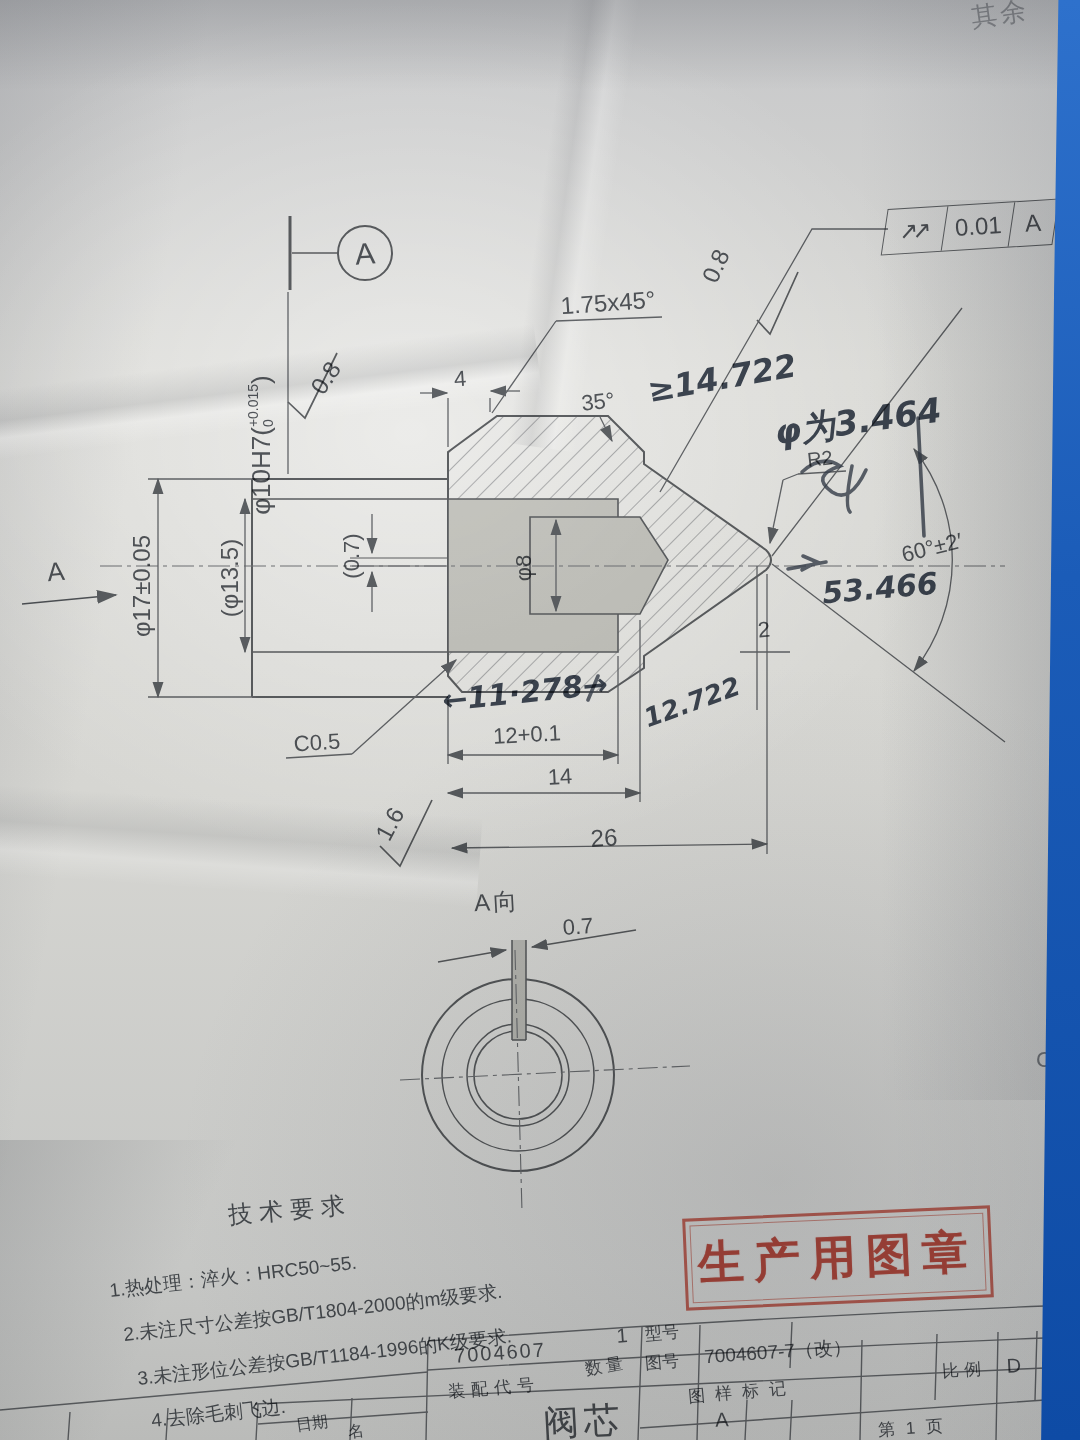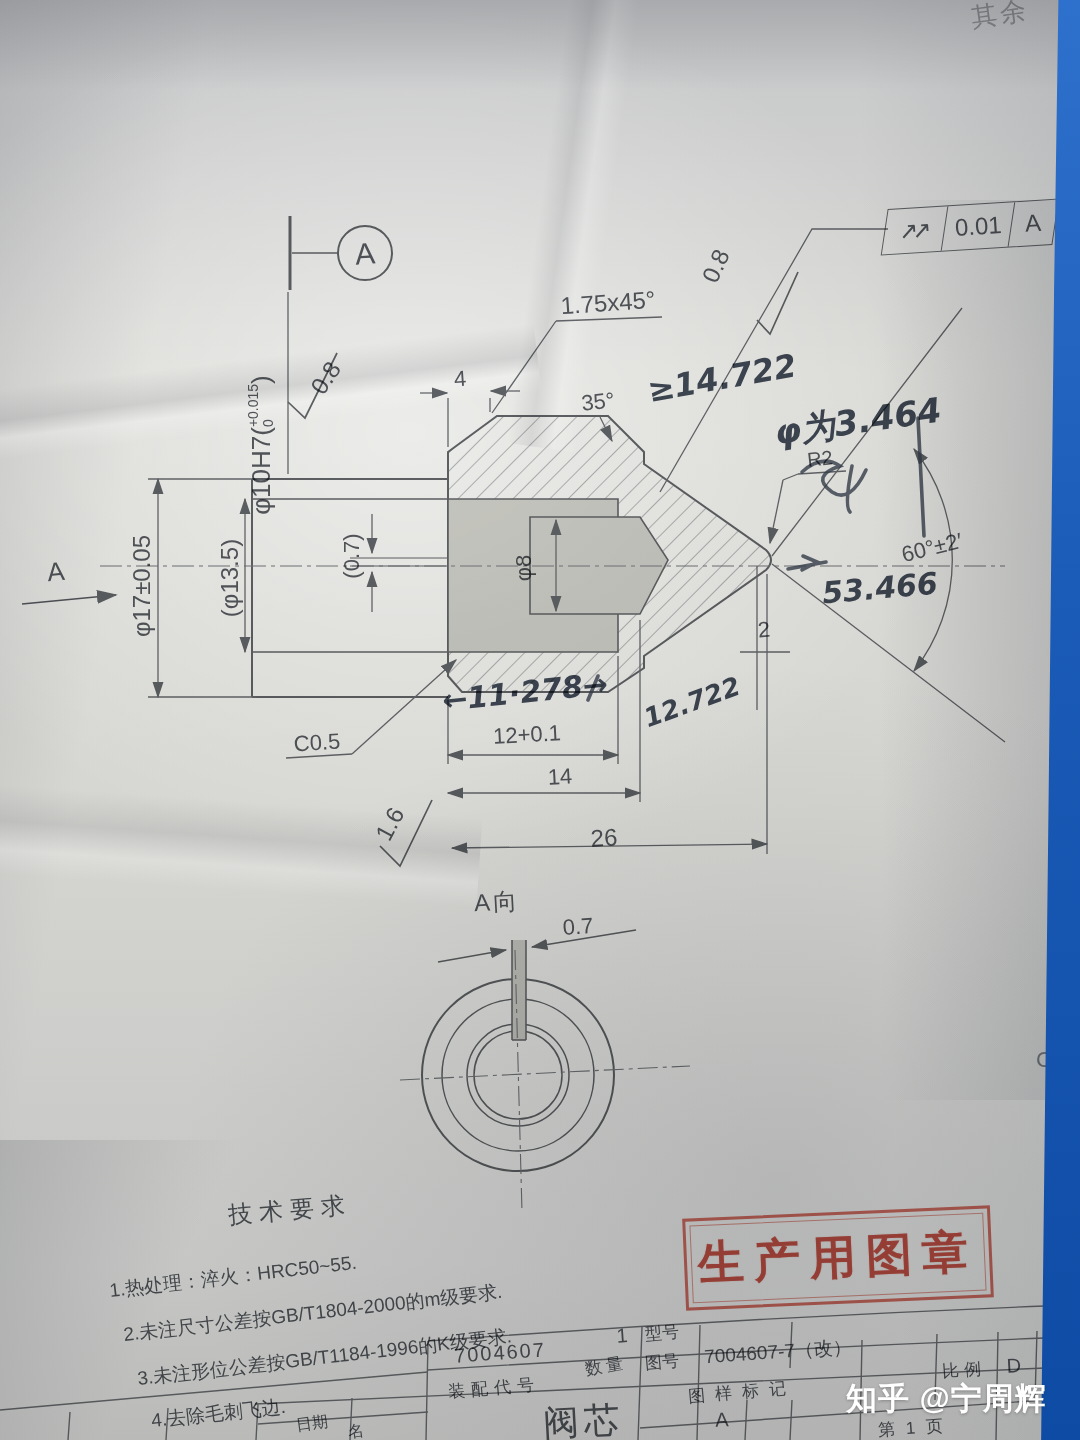--- a/index.html
+++ b/index.html
@@ -244,14 +244,13 @@
   <div class="lbl ctr" style="left:964px;top:1370px;font-size:17px;letter-spacing:5px;transform:translate(-50%,-50%) rotate(-4deg);">比例</div>
   <div class="lbl ctr" style="left:1014px;top:1366px;font-size:20px;transform:translate(-50%,-50%) rotate(-3deg);">D</div>
   <div class="lbl ctr" style="left:722px;top:1420px;font-size:20px;transform:translate(-50%,-50%) rotate(-2deg);">A</div>
   <div class="lbl ctr" style="left:584px;top:1422px;font-size:36px;letter-spacing:5px;transform:translate(-50%,-50%) rotate(-3deg);">阀芯</div>
   <div class="lbl ctr" style="left:912px;top:1428px;font-size:17px;letter-spacing:3px;transform:translate(-50%,-50%) rotate(-4deg);">第 1 页</div>
   <div class="lbl ctr" style="left:312px;top:1424px;font-size:16px;transform:translate(-50%,-50%) rotate(-8deg);">日期</div>
   <div class="lbl ctr" style="left:356px;top:1432px;font-size:16px;transform:translate(-50%,-50%) rotate(-8deg);">名</div>
 
   <div class="blue-edge"></div>
 
-  <div class="watermark">知乎 @宁周辉</div>
 </div>
 
 </body></html>

